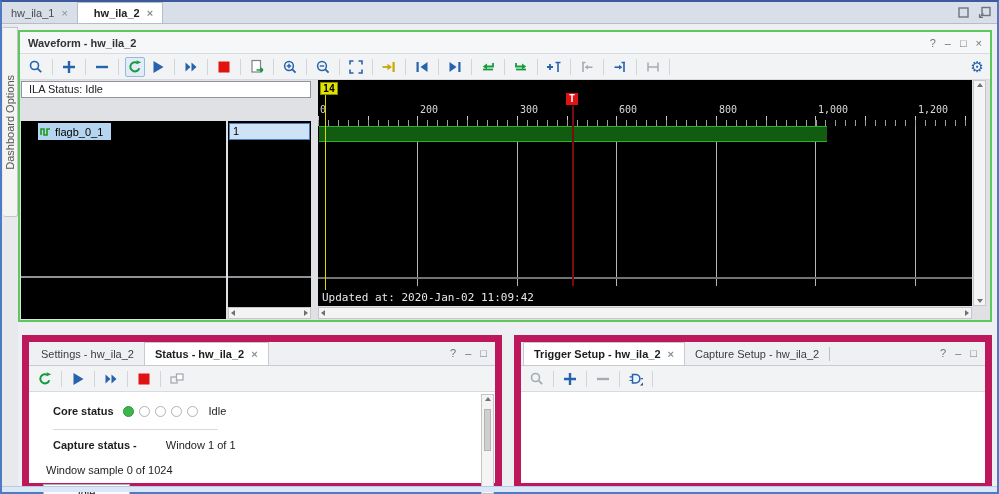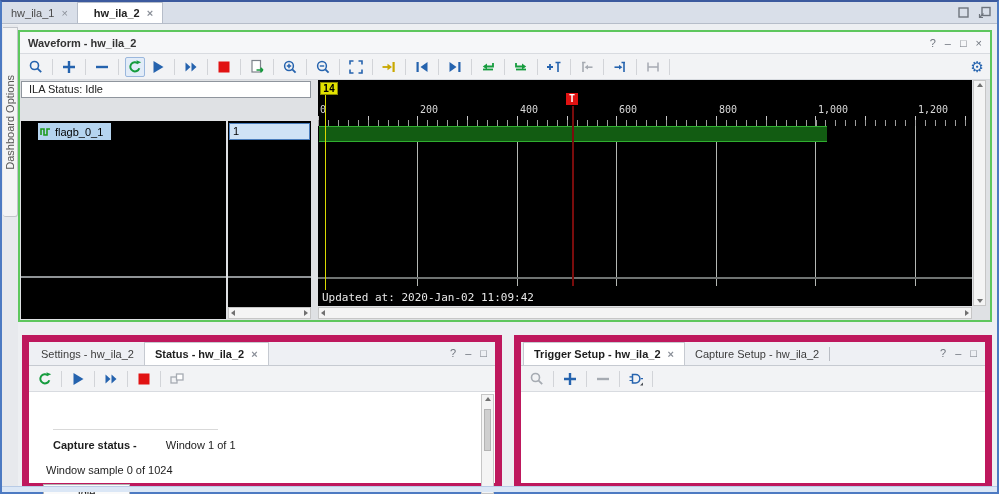--- a/index.html
+++ b/index.html
@@ -347,21 +347,21 @@
           <span class="tri right"></span>
         </div>
       </div>
 
       <div class="wave-black">
         <div class="ticks-mid"></div>
         <div class="ticks-minor"></div>
 
         <span class="ruler-label" style="left:2px">0</span>
         <span class="ruler-label" style="left:102px">200</span>
-        <span class="ruler-label" style="left:202px">400</span>
+        <span class="ruler-label" style="left:202px">300</span>
         <span class="ruler-label" style="left:301px">600</span>
         <span class="ruler-label" style="left:401px">800</span>
         <span class="ruler-label" style="left:500px">1,000</span>
         <span class="ruler-label" style="left:600px">1,200</span>
 
         <div class="gridline" style="left:99px"></div>
         <div class="gridline" style="left:199px"></div>
         <div class="gridline" style="left:298px"></div>
         <div class="gridline" style="left:398px"></div>
         <div class="gridline" style="left:497px"></div>
@@ -436,20 +436,29 @@
       <span class="sep"></span>
       <span class="tbtn">
         <svg width="16" height="16">
             <rect x="2" y="6" width="6" height="6" fill="none" stroke="#a6abb2" stroke-width="1.3"></rect>
             <rect x="7.5" y="3" width="6.5" height="6" fill="#fff" stroke="#a6abb2" stroke-width="1.3"></rect>
           </svg>
       </span>
     </div>
 
     <div class="panel-content">
+      <div class="core-row">
+        <b>Core status</b>
+        <span class="dot on"></span>
+        <span class="dot"></span>
+        <span class="dot"></span>
+        <span class="dot"></span>
+        <span class="dot"></span>
+        <span class="lbl">Idle</span>
+      </div>
       <div class="content-divider"></div>
       <div class="cap-row">
         <b>Capture status -</b>
         <span>Window 1 of 1</span>
       </div>
       <div class="sample-row">Window sample 0 of 1024</div>
       <div class="idle-box">Idle</div>
 
       <div class="sbar v" style="right:1px; top:2px; height:100px;">
         <span class="tri up"></span>

